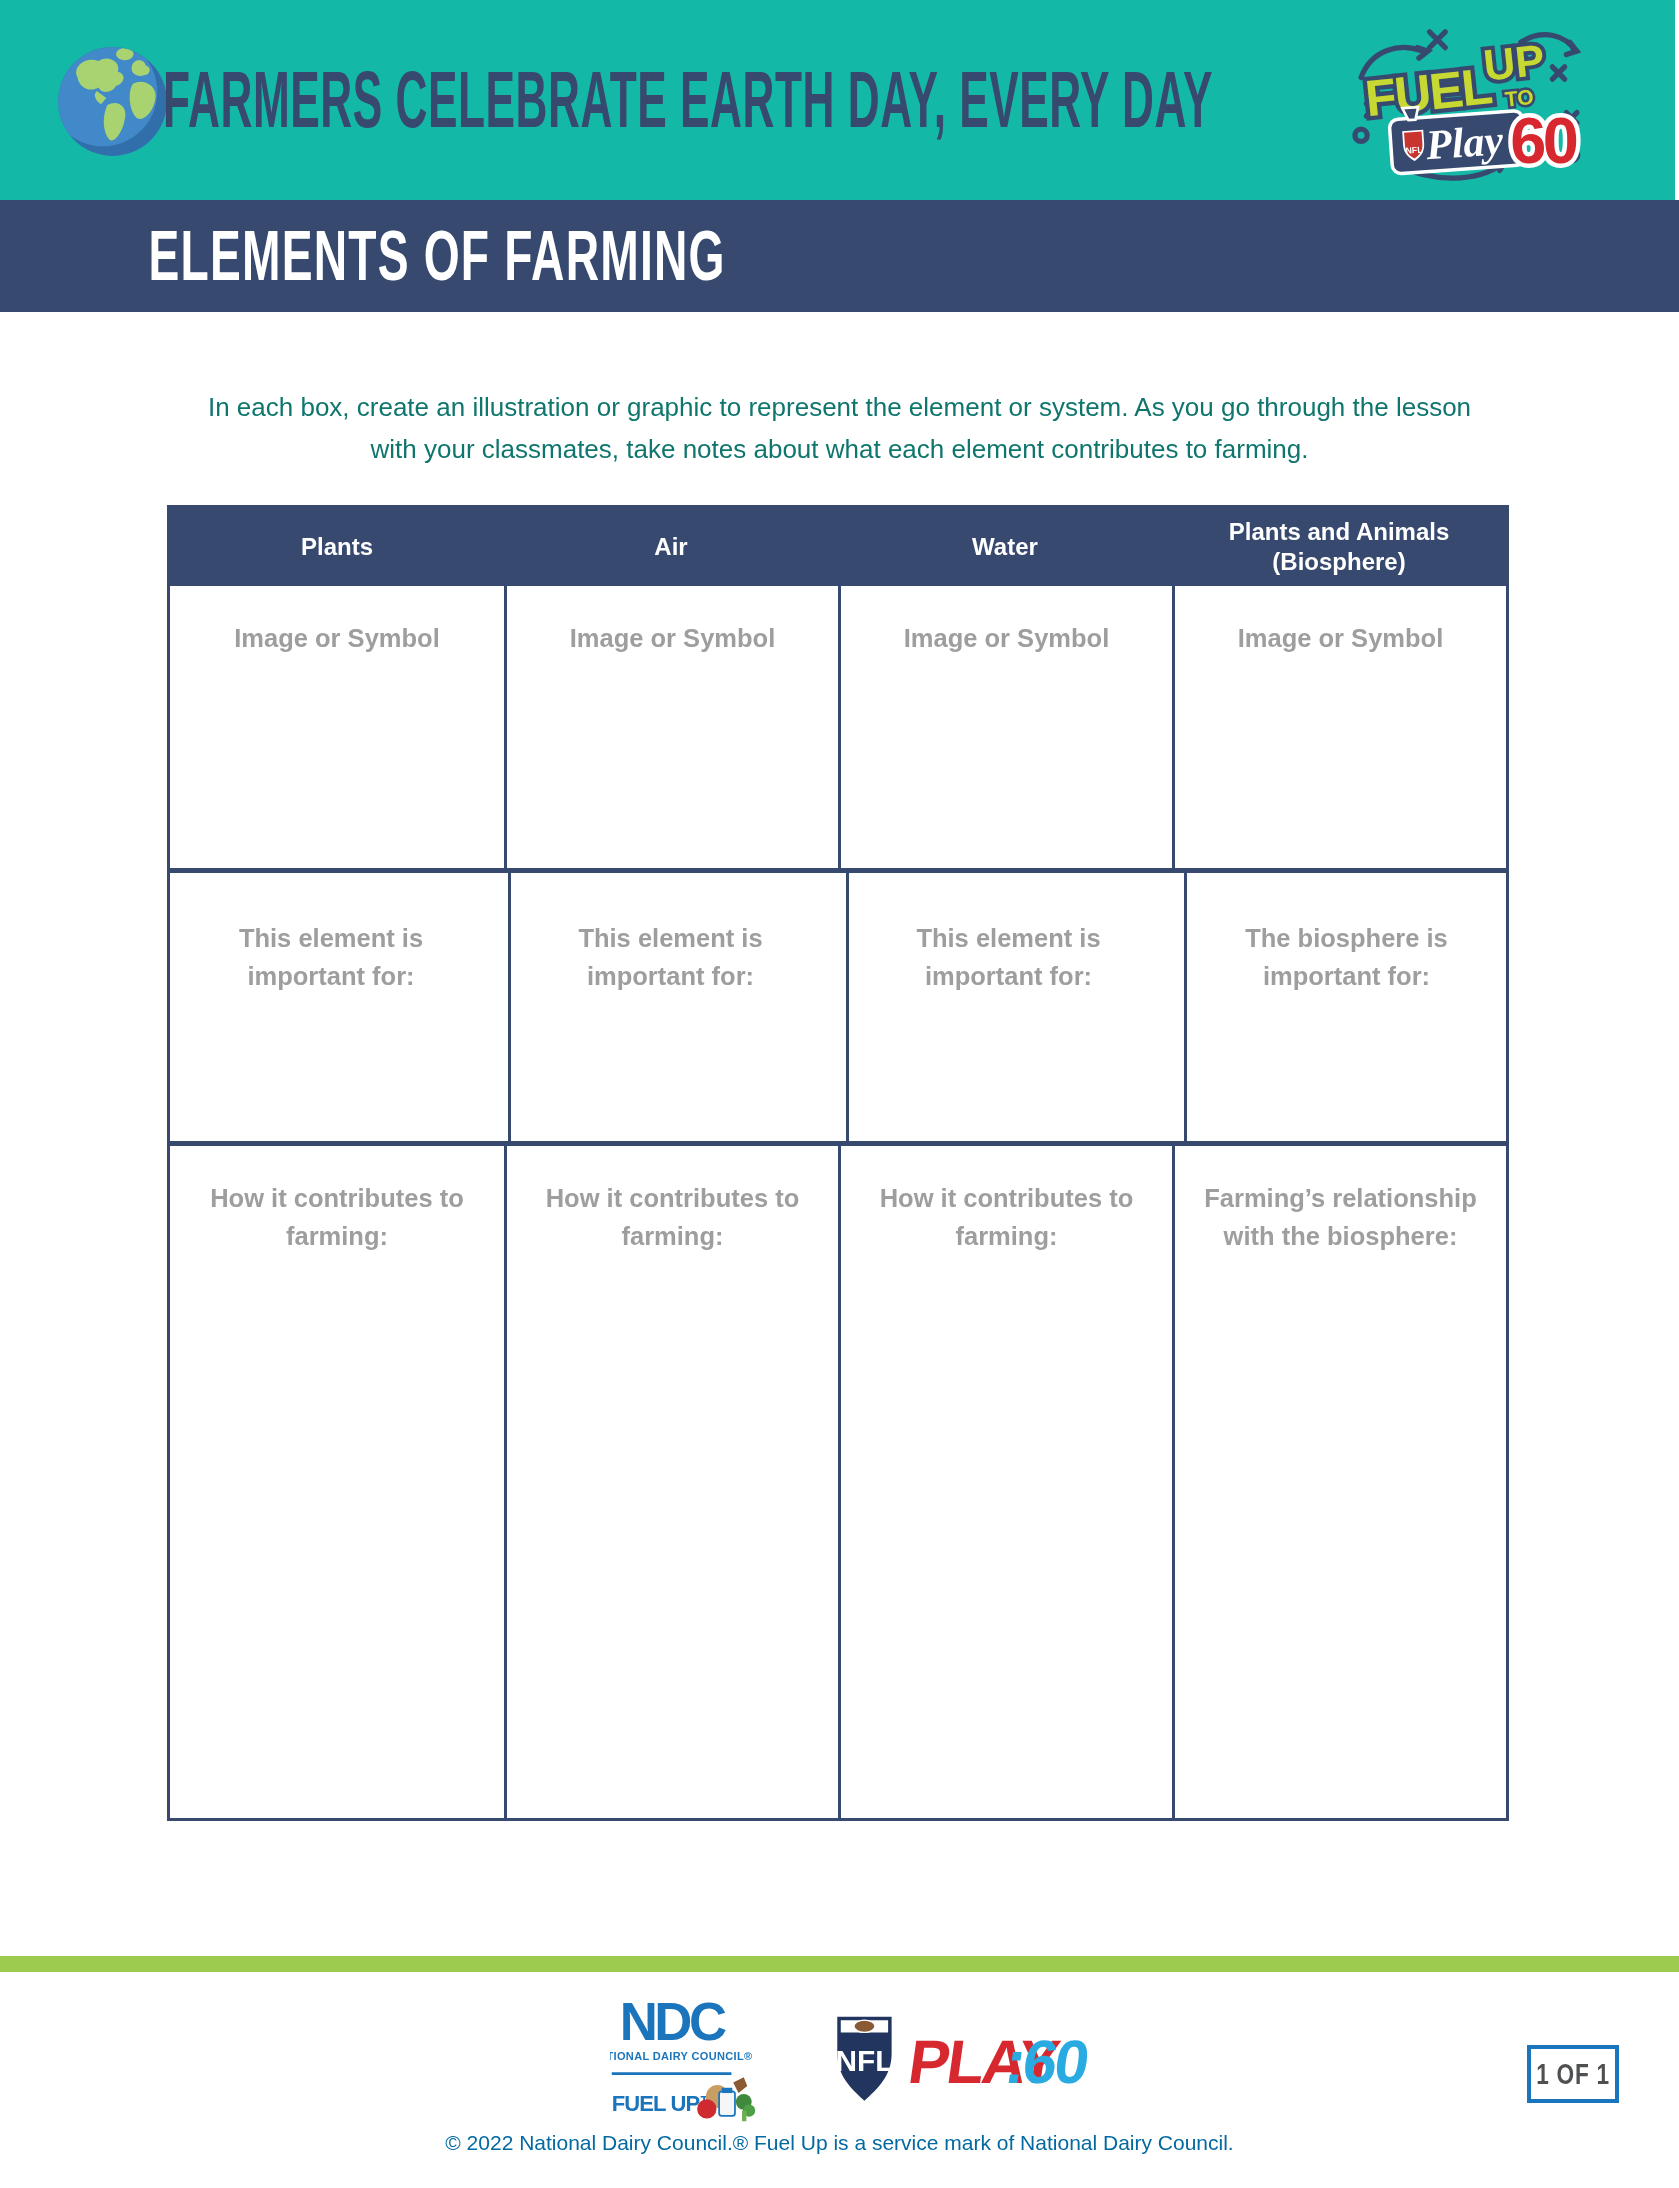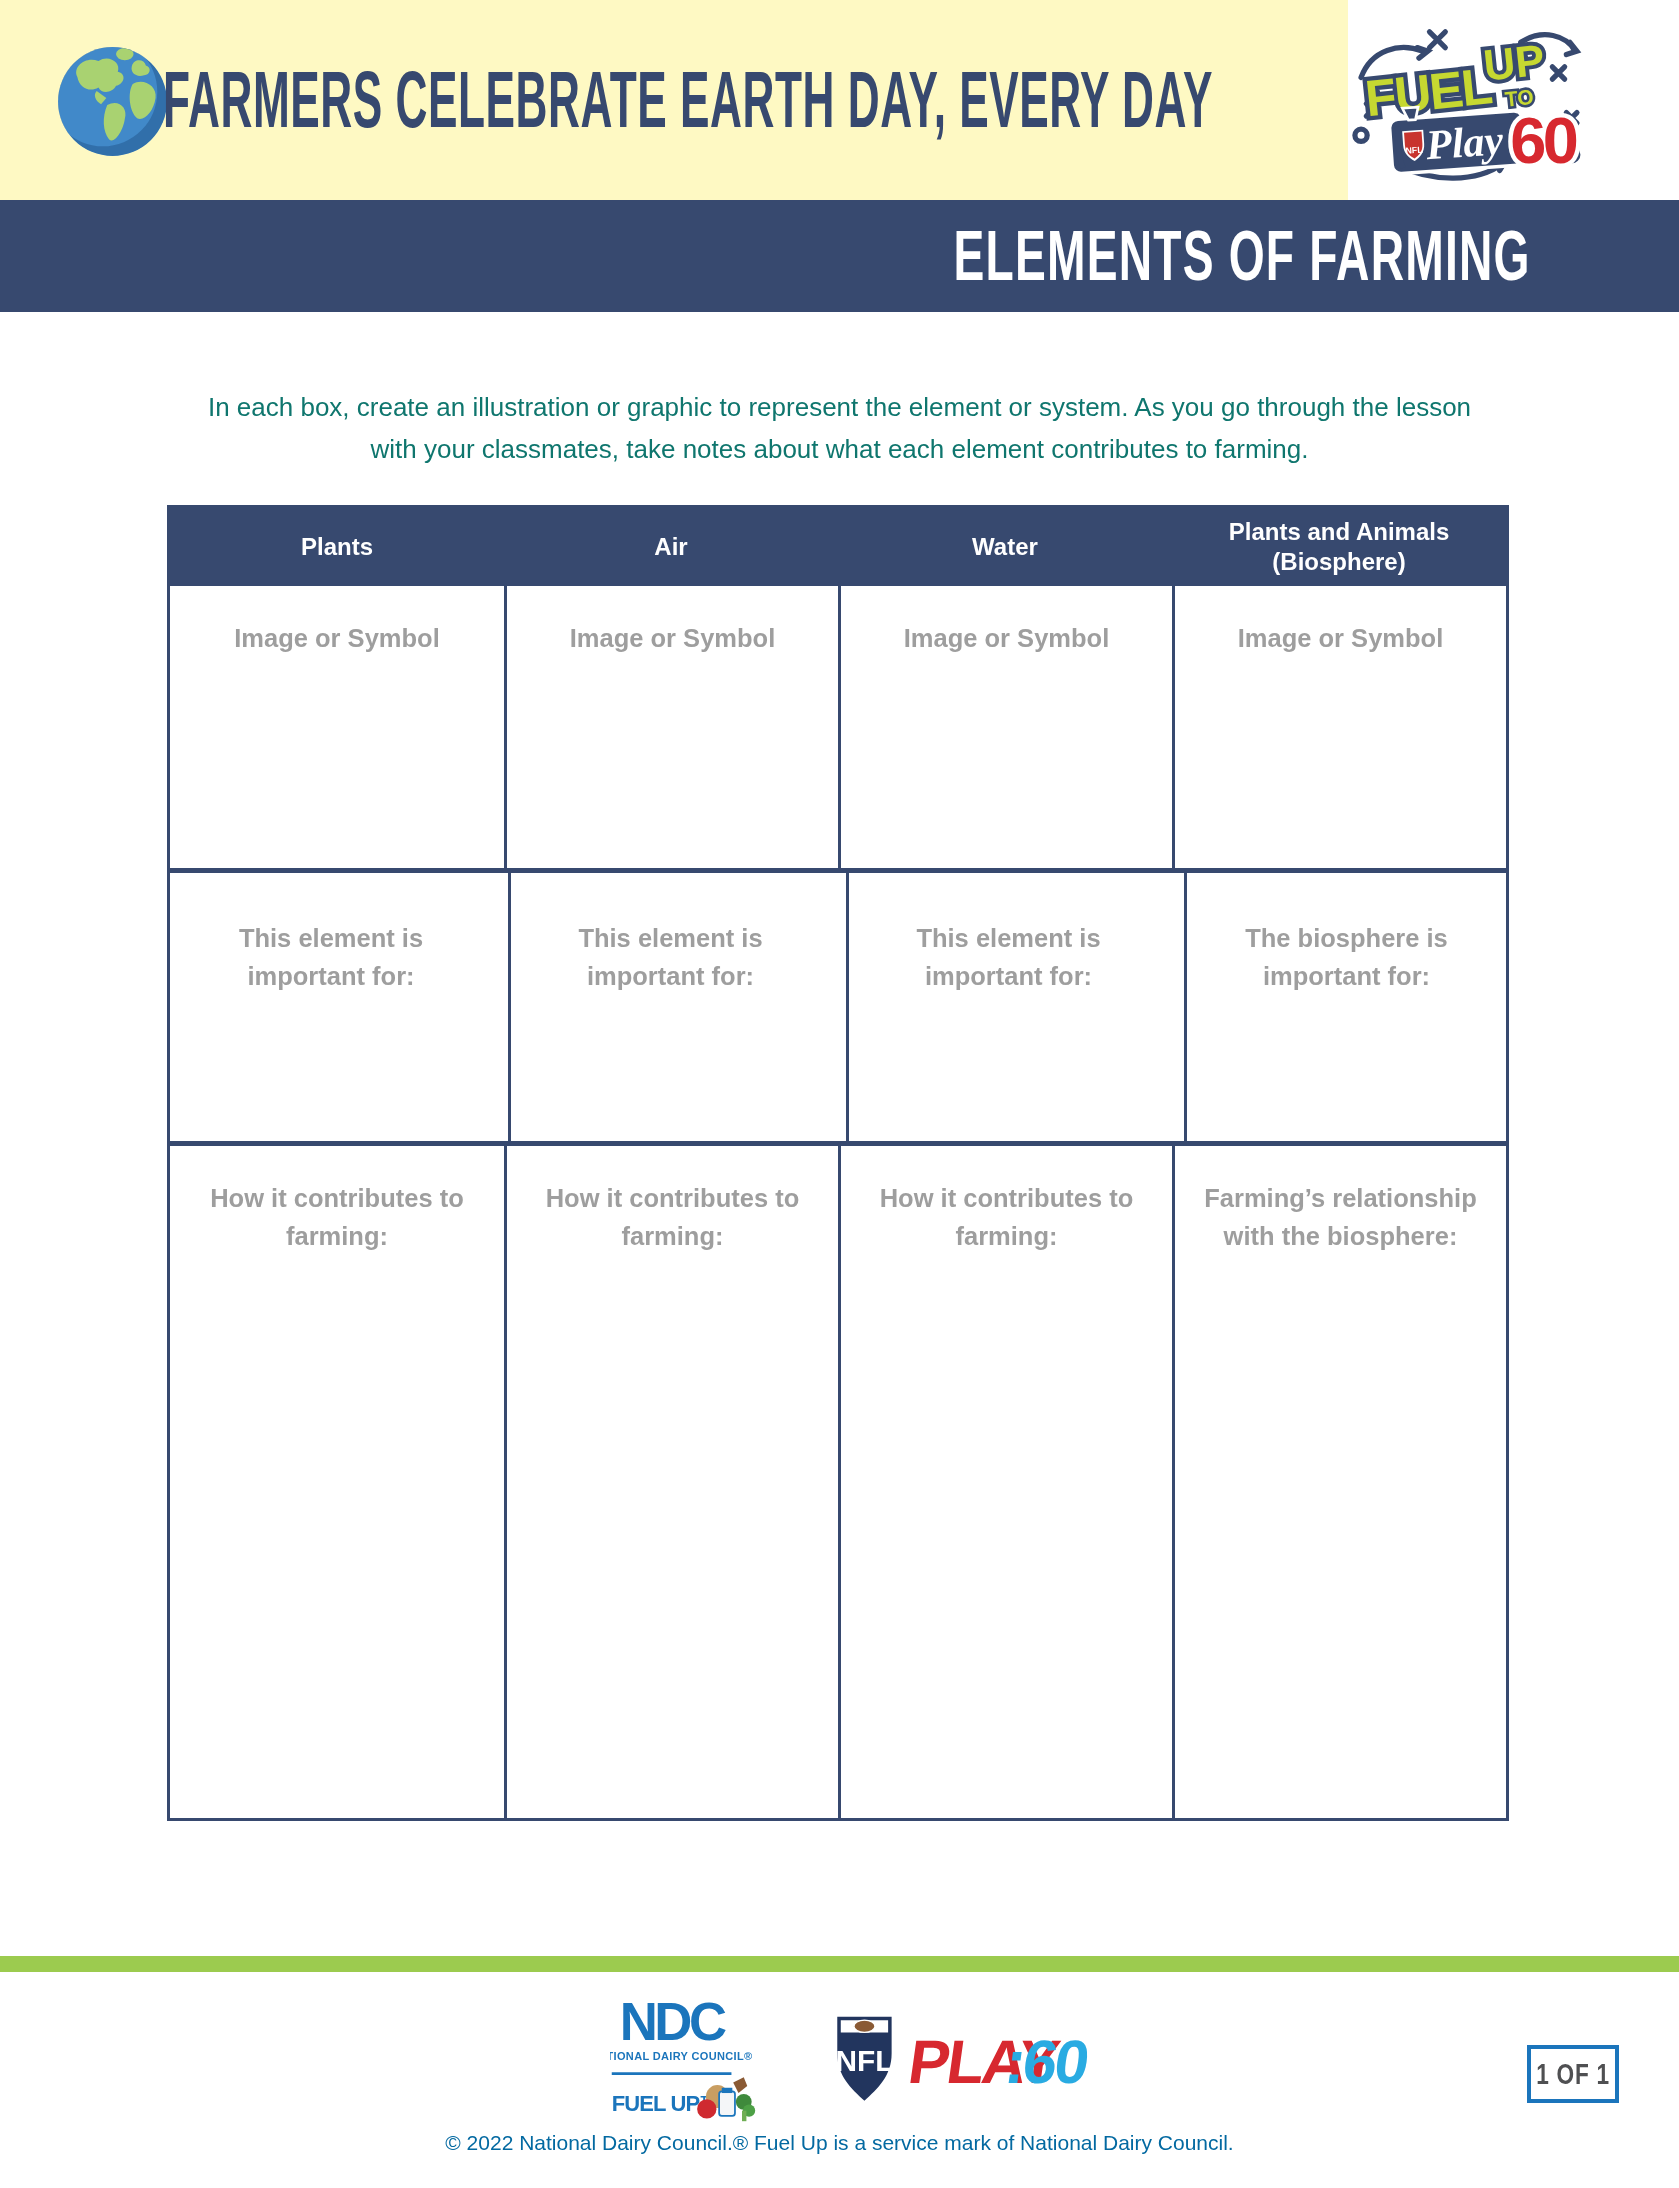--- a/index.html
+++ b/index.html
@@ -1,33 +1,33 @@
 <!DOCTYPE html>
 <html style="font-size:14px"><head>
 <meta charset="utf-8">
 <style>
   html,body{margin:0;padding:0;background:#ffffff;}
   .page{
     position:relative;width:1679px;height:2188px;background:#ffffff;overflow:hidden;
     font-family:"Liberation Sans", sans-serif;
   }
   
-  .top-header{position:absolute;left:0;top:0;width:1348px;height:200px;background:#fef9c3;}
+  .top-header{position:absolute;left:0;top:0;width:1675px;height:200px;background:#14b8a6;}
   .globe{position:absolute;left:51px;top:40px;width:123px;height:123px;}
   .main-title{
     position:absolute;left:163px;top:50%;
     transform:translateY(-50%) scaleX(0.56);transform-origin:left center;
     font-size:79px;font-weight:bold;color:#37496f;white-space:nowrap;letter-spacing:0.9px;
   }
   .fup-logo{position:absolute;left:1345px;top:16px;width:255px;height:172px;}
 
   
   .banner{
     position:absolute;left:0;top:200px;width:1679px;height:112px;background:#37496f;
-    display:flex;align-items:center;justify-content:flex-end;
+    display:flex;align-items:center;justify-content:flex-start;
   }
   .banner-text{
     display:inline-block;transform:scaleX(0.66);
     font-size:70px;font-weight:bold;color:#ffffff;white-space:nowrap;letter-spacing:1.8px;
   }
 
   
   .intro{
     position:absolute;left:50%;top:386px;transform:translateX(-50%);
     width:1554px;text-align:center;font-size:26px;line-height:42px;color:#0f766e;

